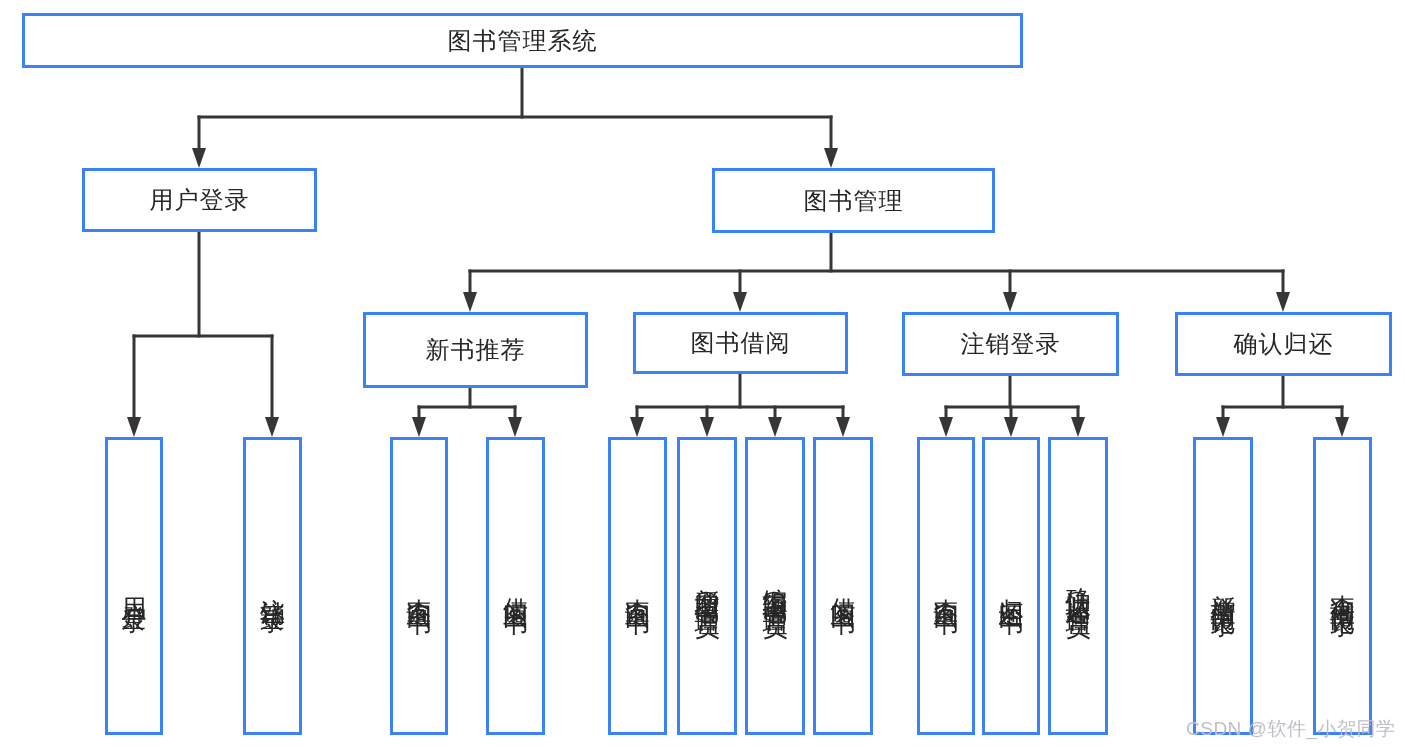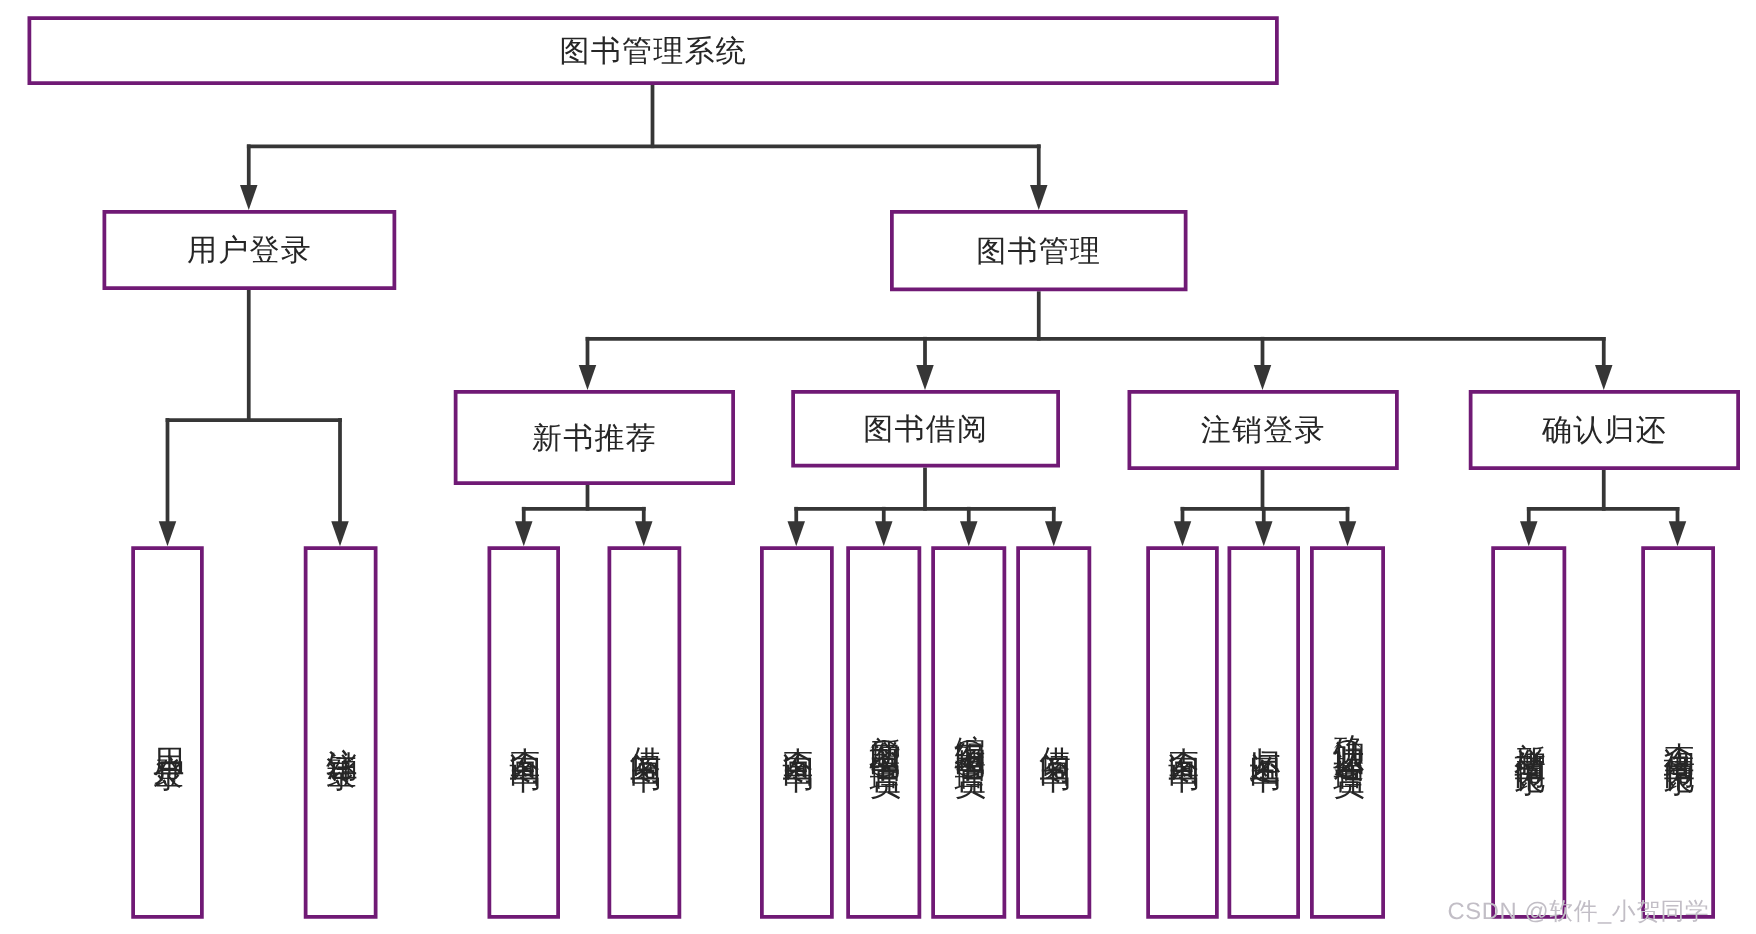--- a/index.html
+++ b/index.html
@@ -2,30 +2,30 @@
 <html><head>
 <meta charset="utf-8">
 <style>
   html,body{margin:0;padding:0;background:#ffffff;}
   .stage{
     position:relative;width:1405px;height:747px;background:#ffffff;
     font-family:"Liberation Sans","DejaVu Sans",sans-serif;color:#262626;overflow:hidden;
   }
   .wires{position:absolute;left:0;top:0;}
   .node{
-    position:absolute;box-sizing:border-box;border:3px solid #701a75;background:#ffffff;
+    position:absolute;box-sizing:border-box;border:3px solid #3b82f6;background:#ffffff;
     display:flex;align-items:center;justify-content:center;text-align:center;
   }
   .h{font-size:24px;letter-spacing:1px;}
   .v{
     writing-mode:vertical-rl;text-orientation:mixed;
     font-size:25px;letter-spacing:4px;line-height:1;
   }
   .watermark{
-    position:absolute;left:1158px;top:716px;z-index:5;
+    position:absolute;left:1186px;top:716px;z-index:5;
     font-size:19px;letter-spacing:0.5px;color:#c2bec6;white-space:nowrap;
   }
 </style>
 </head>
 <body>
 
 <div class="stage">
 
   <svg class="wires" width="1405" height="747" viewBox="0 0 1405 747" stroke="#363636" stroke-width="3" stroke-linecap="square" fill="#363636">
 
@@ -99,21 +99,21 @@
       <line x1="1223" y1="407" x2="1223" y2="419" fill="none"></line>
       <polygon points="1216,417 1230,417 1223,437" stroke="none"></polygon>
       <line x1="1342" y1="407" x2="1342" y2="419" fill="none"></line>
       <polygon points="1335,417 1349,417 1342,437" stroke="none"></polygon>
     </g>
   </svg>
 
   <div class="node h" style="left:22px;top:13px;width:1001px;height:55px">图书管理系统</div>
 
   <div class="node h" style="left:82px;top:168px;width:235px;height:64px">用户登录</div>
-  <div class="node h" style="left:712px;top:168px;width:238px;height:65px">图书管理</div>
+  <div class="node h" style="left:712px;top:168px;width:283px;height:65px">图书管理</div>
 
   <div class="node h" style="left:363px;top:312px;width:225px;height:76px">新书推荐</div>
   <div class="node h" style="left:633px;top:312px;width:215px;height:62px">图书借阅</div>
   <div class="node h" style="left:902px;top:312px;width:217px;height:64px">注销登录</div>
   <div class="node h" style="left:1175px;top:312px;width:217px;height:64px">确认归还</div>
 
   <div class="node v" style="left:105px;top:437px;width:58px;height:298px">用户登录</div>
   <div class="node v" style="left:243px;top:437px;width:59px;height:298px">注销登录</div>
 
   <div class="node v" style="left:390px;top:437px;width:58px;height:298px">查询图书</div>

